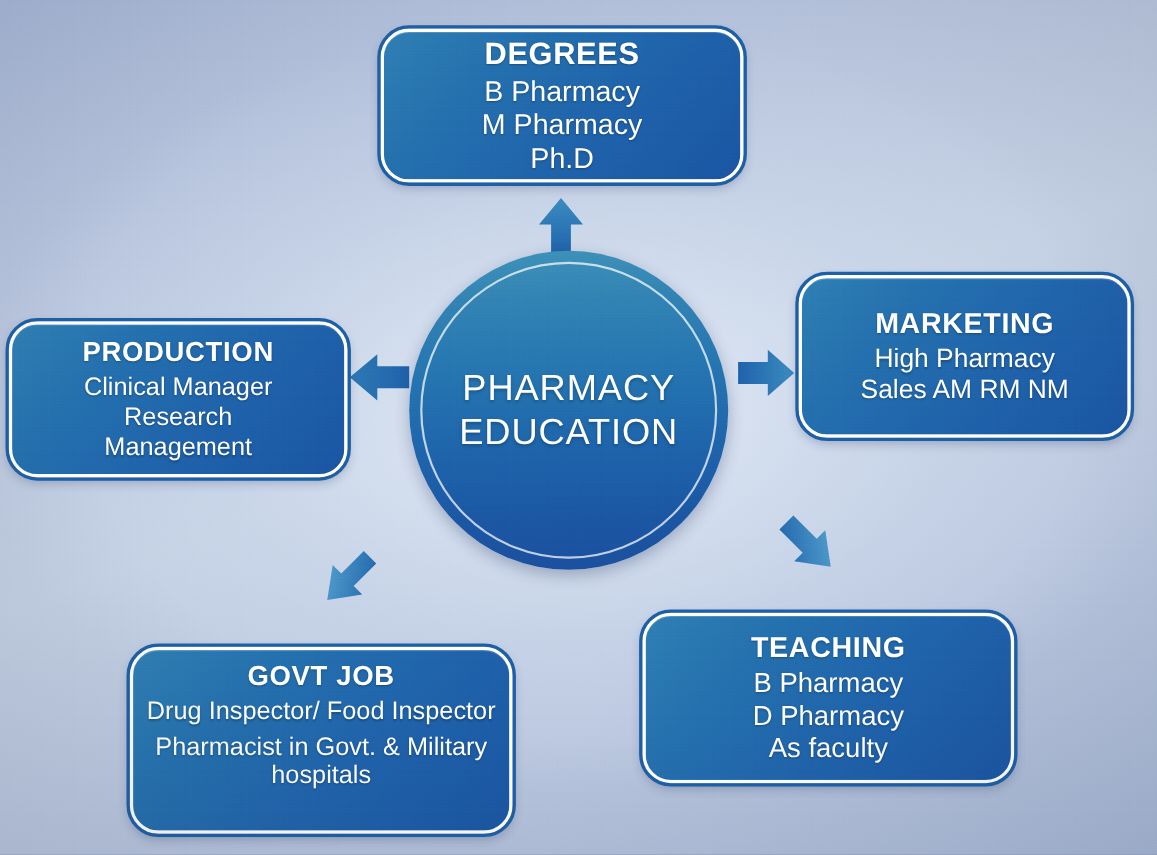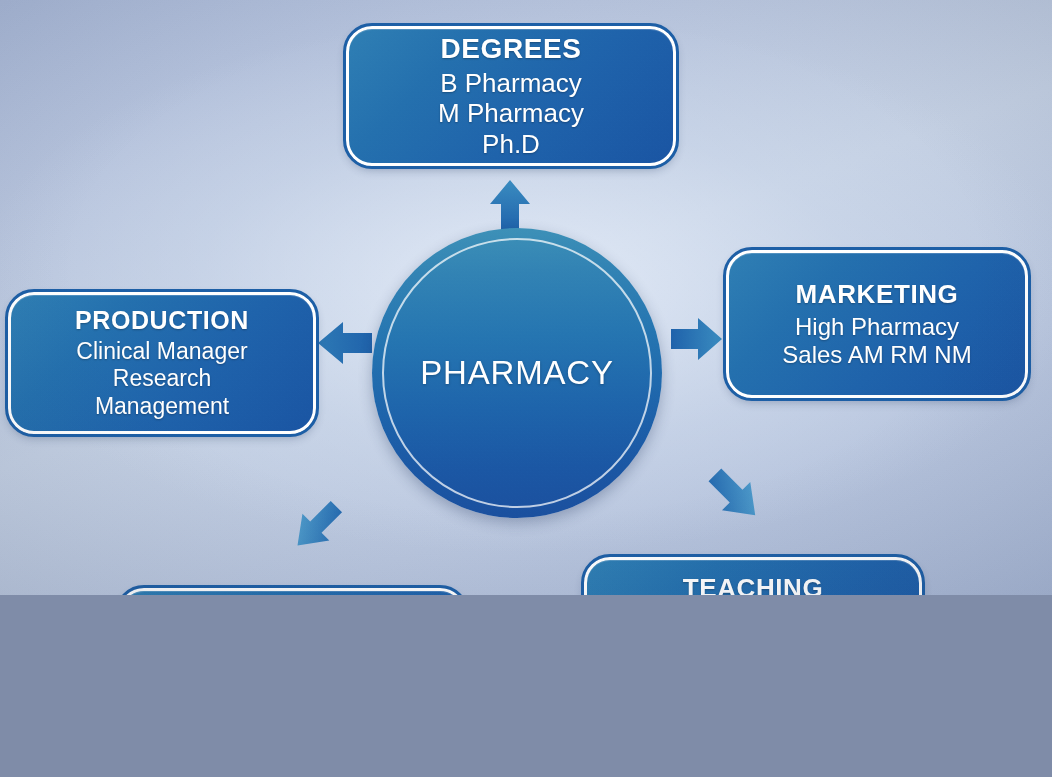--- a/index.html
+++ b/index.html
@@ -4,21 +4,21 @@
 <style>
   html, body {
     margin: 0;
     padding: 0;
     background: #7f8ca8;
   }
 
   #stage {
     position: relative;
     width: 1052px;
-    height: 595px;
+    height: 777px;
     overflow: hidden;
     font-family: "Liberation Sans", sans-serif;
     background:
       radial-gradient(ellipse 70% 60% at 50% 48%, rgba(230,238,250,0.85) 0%, rgba(210,222,240,0.45) 45%, rgba(175,192,220,0.0) 75%),
       linear-gradient(160deg, #a9b8d6 0%, #b6c3dc 22%, #c3cfe2 48%, #b9c6de 72%, #aab9d6 100%);
   }
 
   
   #grain {
     position: absolute;
@@ -200,20 +200,21 @@
     </defs>
     <g transform="rotate(-45 32 32)">
       <path d="M32 62 L52 35 L41 35 L41 5 L23 5 L23 35 L12 35 Z" fill="url(#gDR)"></path>
     </g>
   </svg>
 
   <div id="hub">
     <div id="hub-ring"></div>
     <div id="hub-label">
       <div>PHARMACY</div>
+      <div>EDUCATION</div>
     </div>
   </div>
 
   <div class="node" id="node-degrees">
     <div class="title">DEGREES</div>
     <div class="line">B Pharmacy</div>
     <div class="line">M Pharmacy</div>
     <div class="line">Ph.D</div>
   </div>
 

